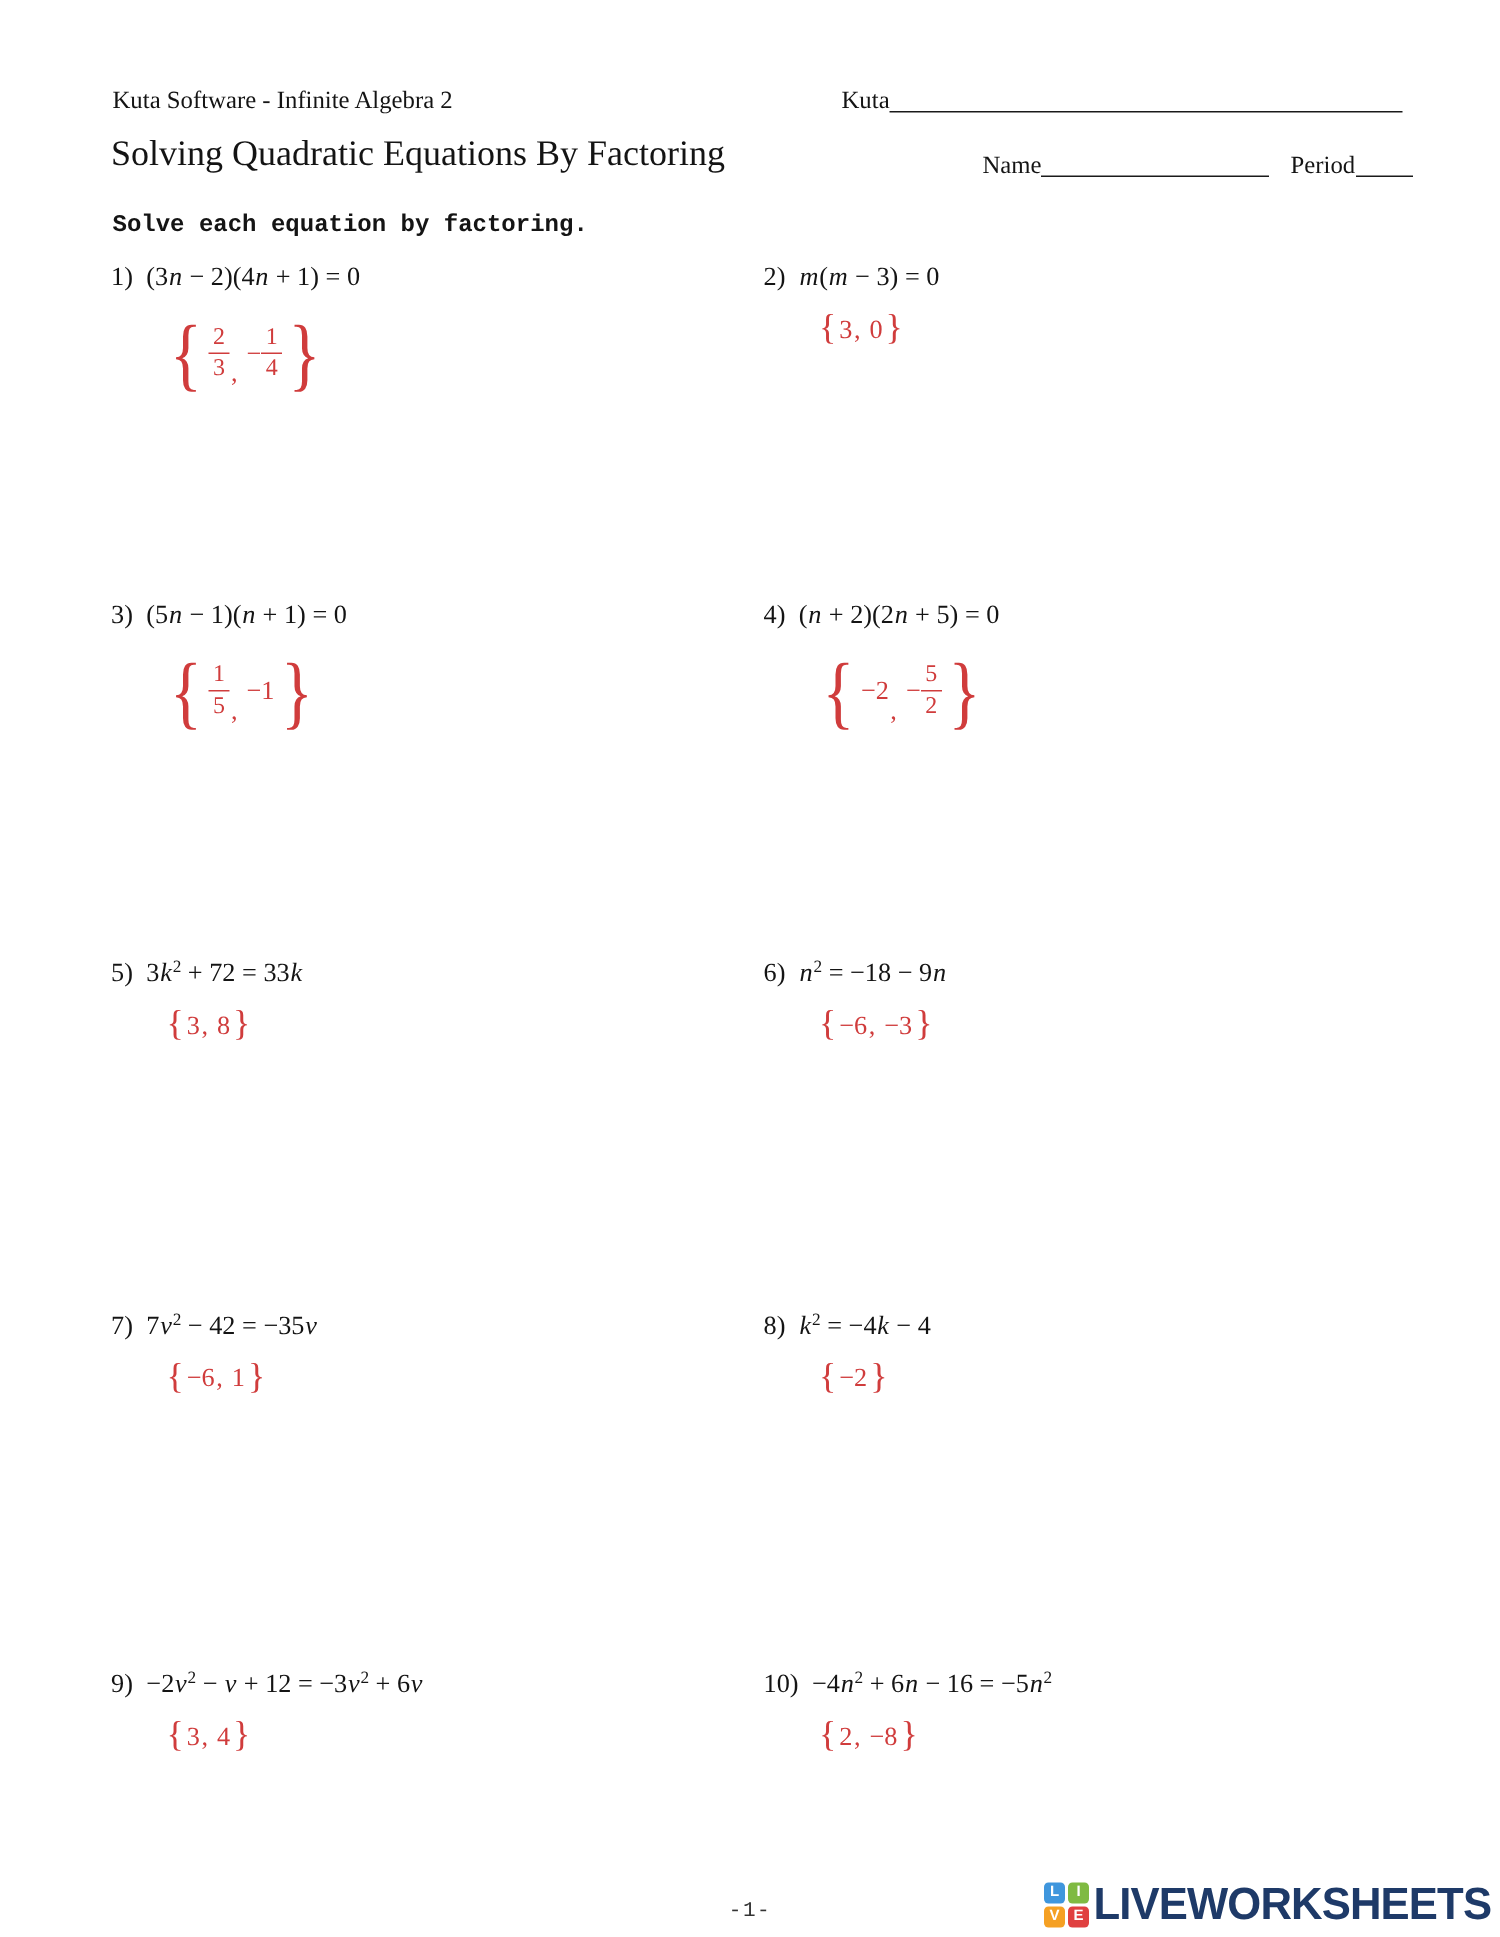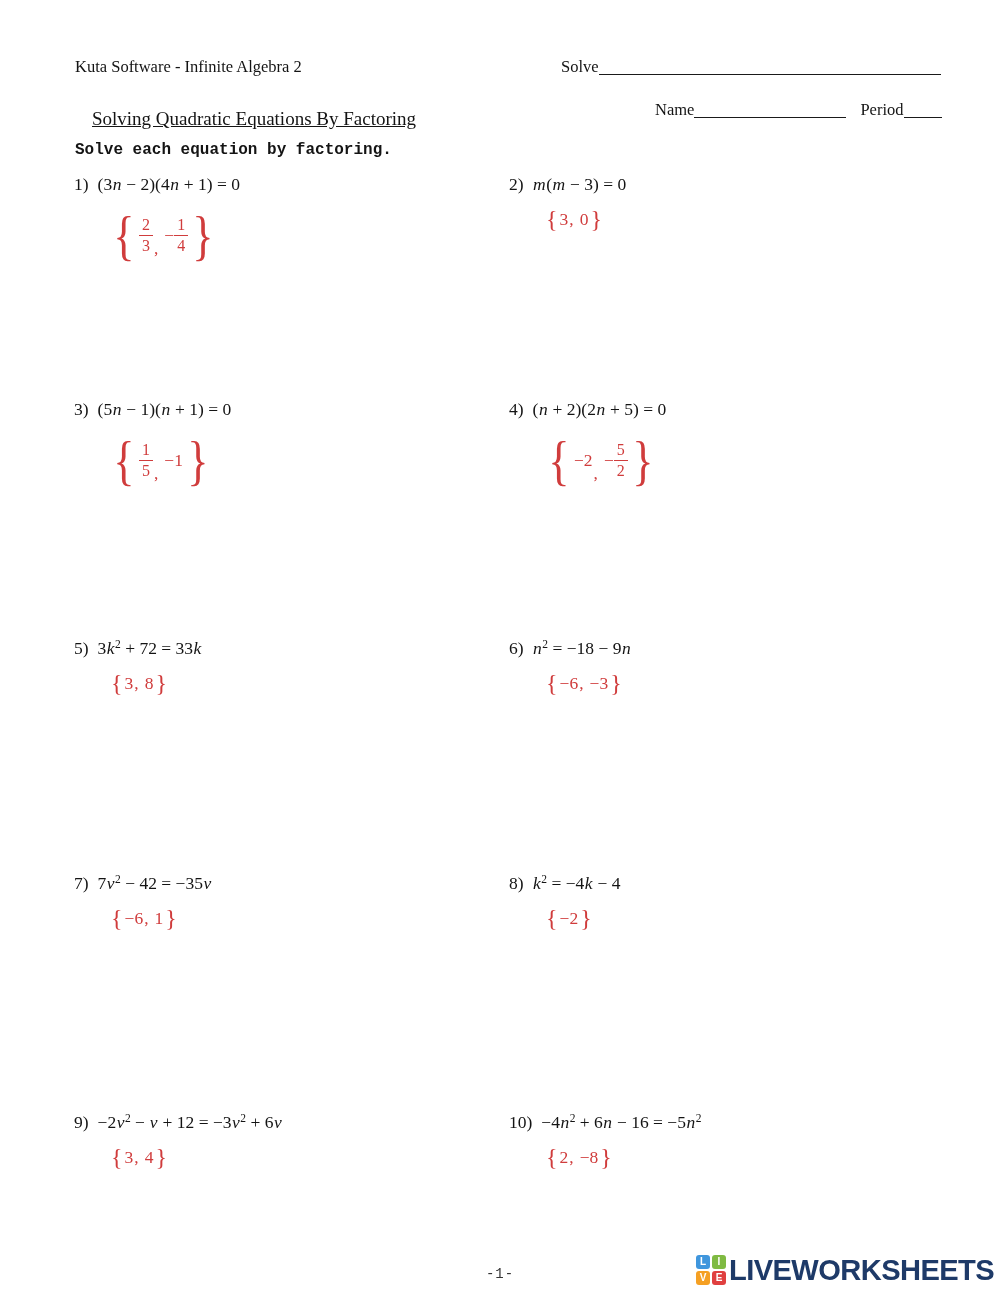--- a/index.html
+++ b/index.html
@@ -3,21 +3,21 @@
 <meta charset="utf-8">
 <style>
   html,body{margin:0;padding:0;background:#ffffff;}
   .page{width:1000px;height:1291px;position:relative;background:#ffffff;
         font-family:"Liberation Serif","DejaVu Serif",serif;color:#141414;overflow:hidden;}
 
   .src{position:absolute;left:75px;top:57px;font-size:16.5px;white-space:nowrap;}
   .name-wrap{position:absolute;left:561px;top:57px;font-size:16.5px;white-space:nowrap;}
   .blank-line{display:inline-block;border-bottom:1.5px solid #1a1a1a;height:4px;transform:translateY(3px);}
   .name-line{width:342px;}
-  .title{position:absolute;left:74px;top:90px;font-size:19px;font-weight:400;margin:18px;white-space:nowrap;text-decoration:underline;}
+  .title{position:absolute;left:74px;top:90px;font-size:24px;font-weight:400;margin:0;white-space:nowrap;}
   .date-wrap{position:absolute;left:655px;top:100px;font-size:16.5px;white-space:nowrap;}
   .date-line{width:152px;}
   .period-label{margin-left:14px;text-align:center;}
   .period-line{width:38px;}
   .instruction{position:absolute;left:75px;top:141px;font-size:16px;font-weight:700;white-space:nowrap;font-family:Liberation Mono, monospace;}
 
   .problem{position:absolute;}
   .col-0{left:74px;}
   .col-1{left:509px;}
   .row-0{top:173px;}
@@ -53,21 +53,21 @@
            font-family:"Liberation Sans","DejaVu Sans",sans-serif;font-weight:700;font-size:10px;line-height:1;}
   .logo-text{font-family:"Liberation Sans","DejaVu Sans",sans-serif;font-weight:700;font-size:30px;
              color:var(--logo-navy,#1e3a68);letter-spacing:-0.6px;transform:scaleX(0.97);transform-origin:left center;}
 </style>
 </head>
 <body>
 
 <div class="page" style="--answer-red: #d03c3c; --logo-navy: #1e3a68;">
   <span class="src">Kuta Software - Infinite Algebra 2</span>
 
-  <span class="name-wrap"><span>Solve</span><span class="blank-line name-line"></span></span>
+  <span class="name-wrap"><span>Kuta</span><span class="blank-line name-line"></span></span>
 
   <h1 class="title">Solving Quadratic Equations By Factoring</h1>
 
   <span class="date-wrap"><span>Name</span><span class="blank-line date-line"></span><span class="period-label">Period</span><span class="blank-line period-line"></span></span>
 
   <div class="instruction">Solve each equation by factoring.</div>
 
   <div id="problems">
       <div class="problem row-0 col-0"><div class="eq-line"><span class="plabel">1)</span><span class="eq">(3<i>n</i> − 2)(4<i>n</i> + 1) = 0</span></div><div class="answer ans-tall">
           <span class="brace open">{</span>

